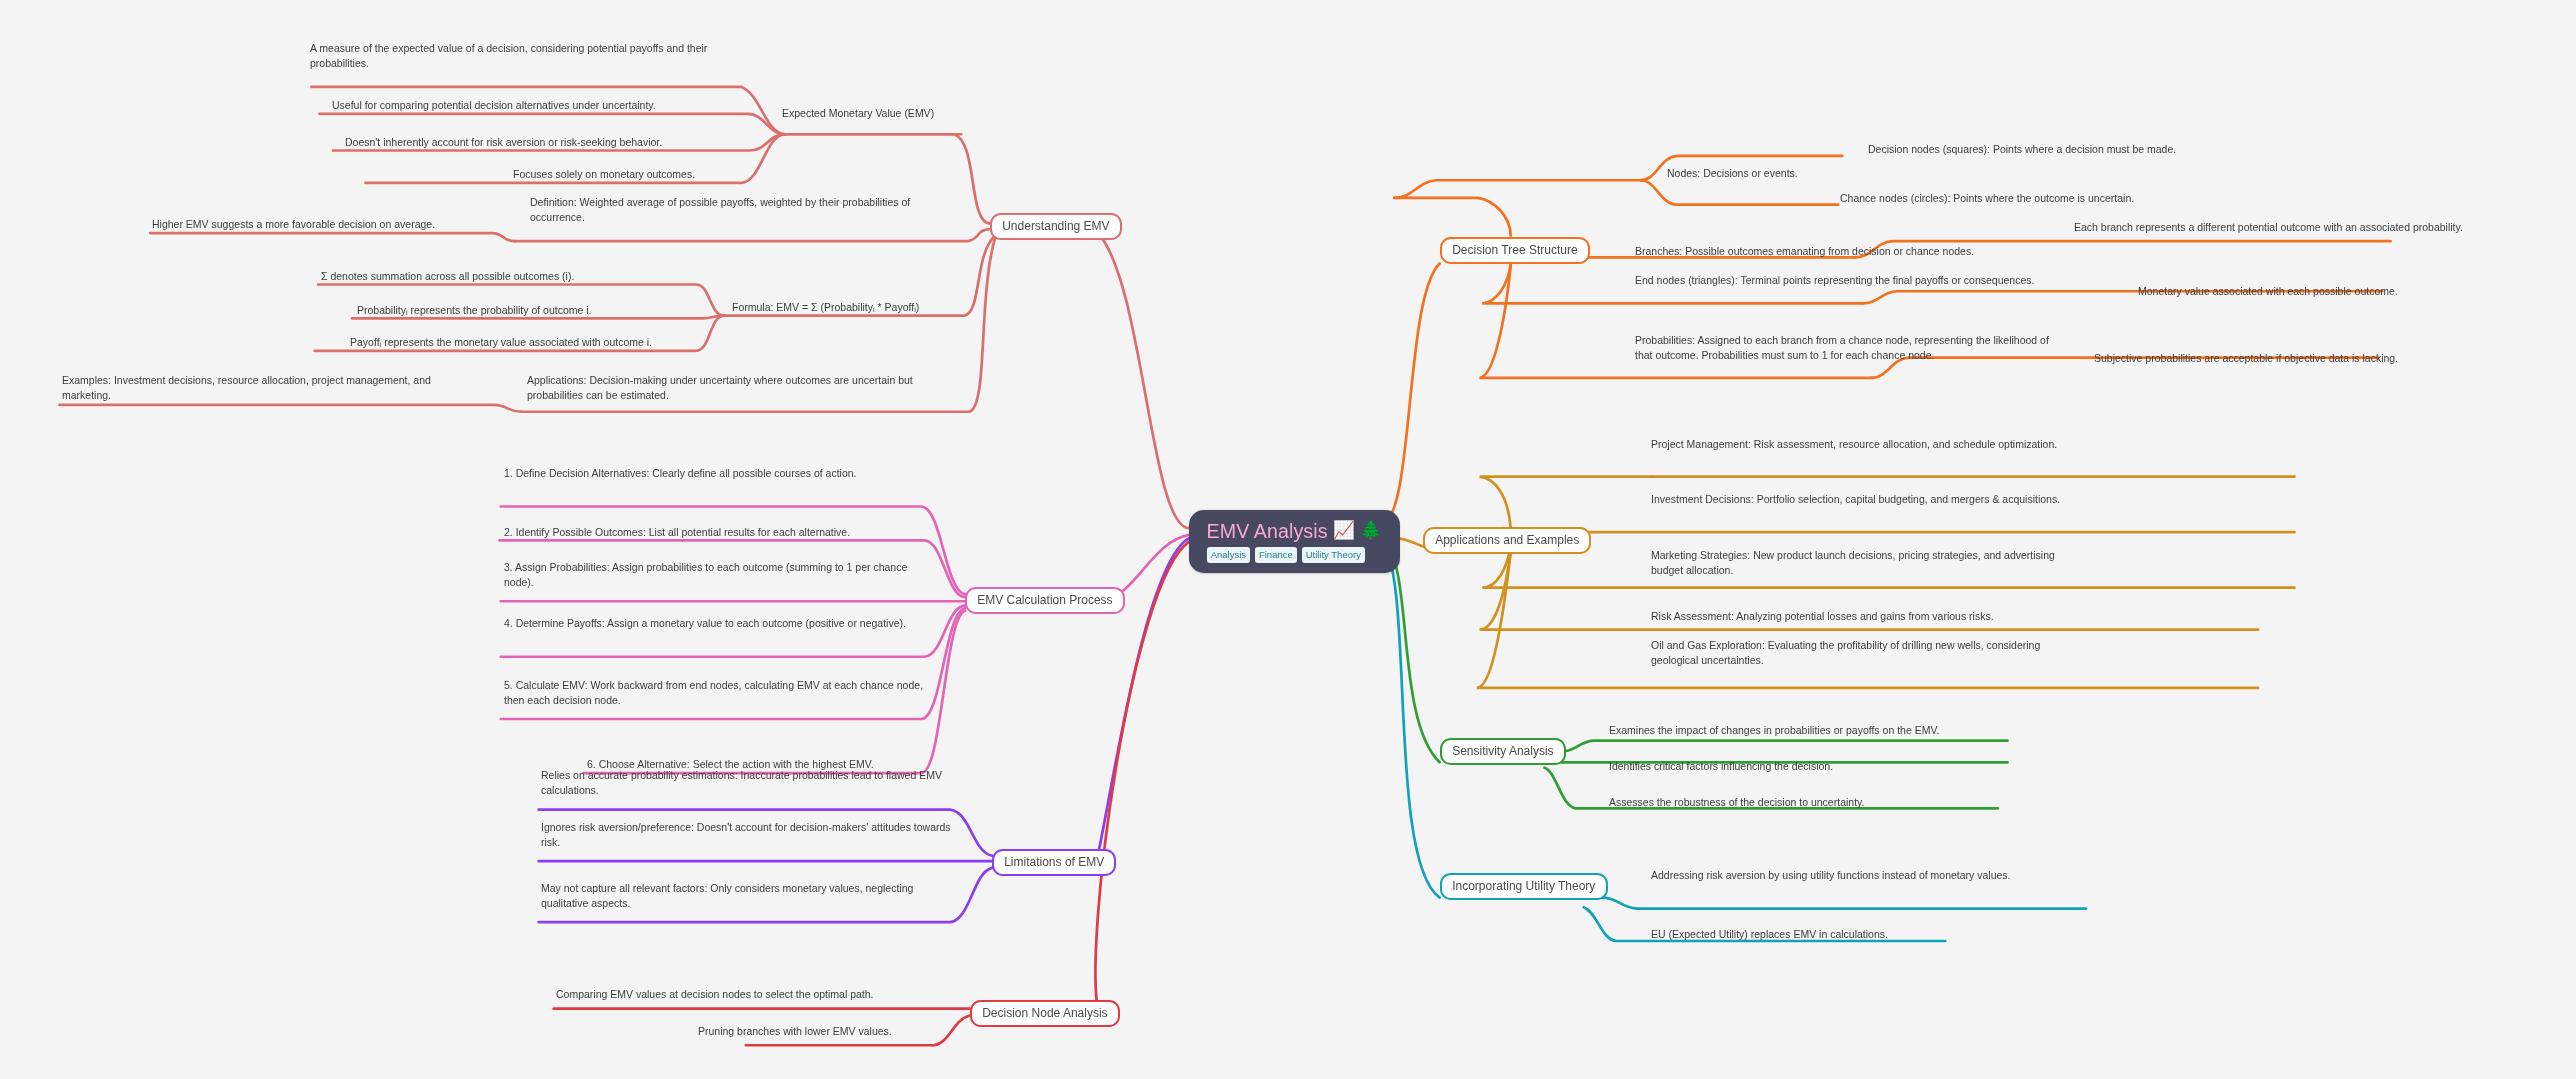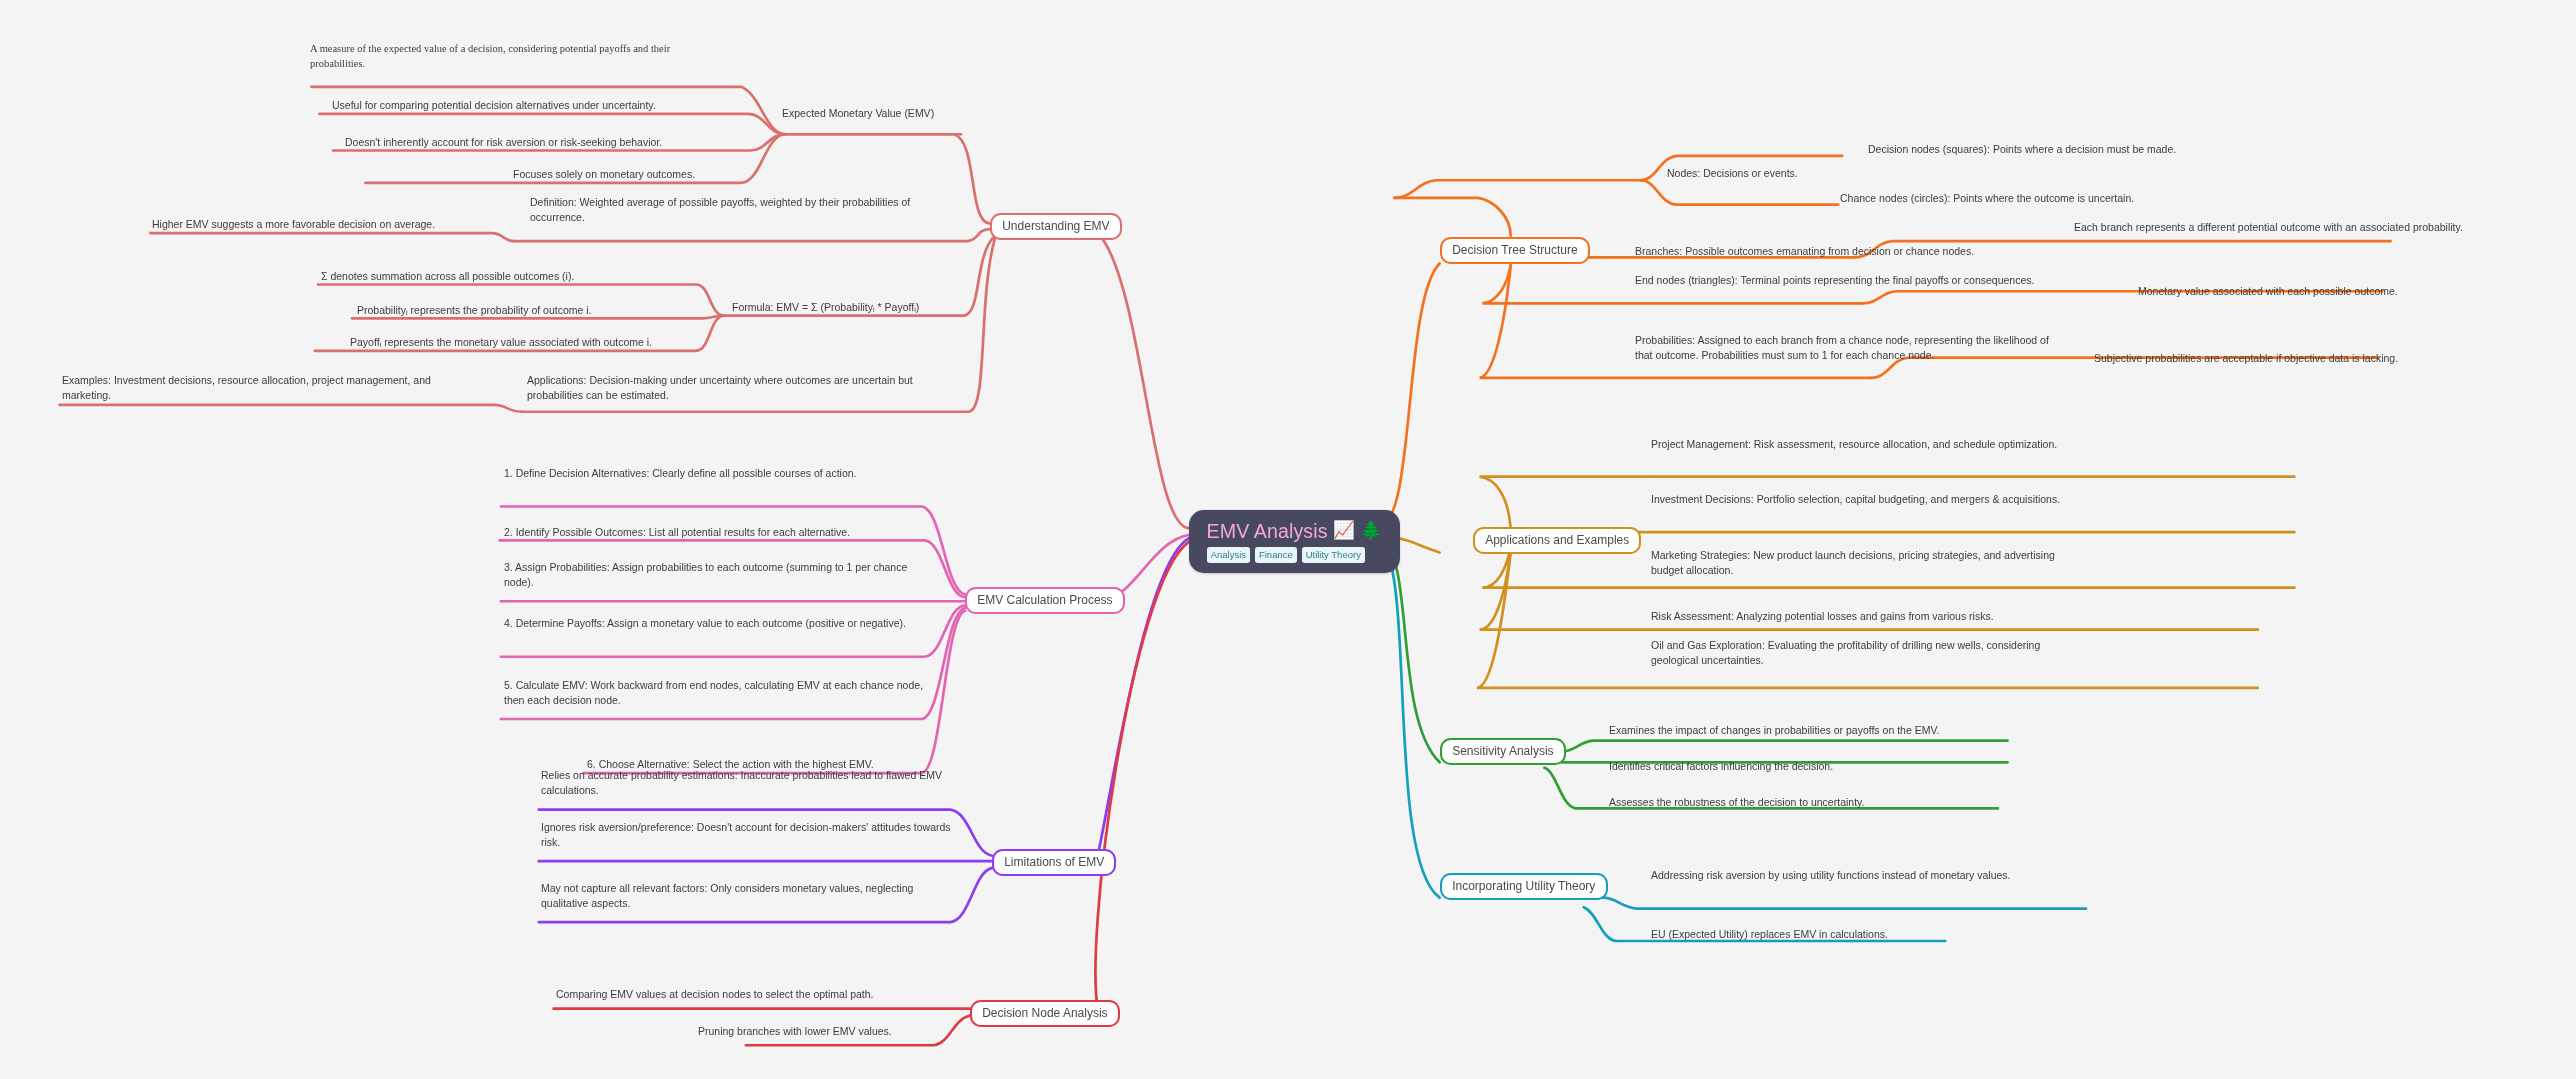--- a/index.html
+++ b/index.html
@@ -169,35 +169,35 @@
   <div class="pill" style="left:992px; top:849px; border-color:#8b3df0;">
     <span>Limitations of EMV</span>
   </div>
   <div class="pill" style="left:970px; top:1000px; border-color:#e03b45;">
     <span>Decision Node Analysis</span>
   </div>
 
   <div class="pill" style="left:1440px; top:237px; border-color:#f4711f;">
     <span>Decision Tree Structure</span>
   </div>
-  <div class="pill" style="left:1473px; top:527px; border-color:#d2901e;">
+  <div class="pill" style="left:1423px; top:527px; border-color:#d2901e;">
     <span>Applications and Examples</span>
   </div>
   <div class="pill" style="left:1440px; top:738px; border-color:#2f9e34;">
     <span>Sensitivity Analysis</span>
   </div>
   <div class="pill" style="left:1440px; top:873px; border-color:#12a0bd;">
     <span>Incorporating Utility Theory</span>
   </div>
 
   <div class="leaf" style="left:782px; top:106px; width:203px;">
     <span>Expected Monetary Value (EMV)</span>
   </div>
 
-  <div class="leaf" style="left:310px; top:41px; width:406px;font-family:Liberation Serif, serif;">
+  <div class="leaf" style="left:310px; top:41px; width:406px;">
     <span>A measure of the expected value of a decision, considering potential payoffs and their probabilities.</span>
   </div>
 
   <div class="leaf" style="left:332px; top:98px; width:420px;">
     <span>Useful for comparing potential decision alternatives under uncertainty.</span>
   </div>
 
   <div class="leaf" style="left:345px; top:135px; width:406px;">
     <span>Doesn't inherently account for risk aversion or risk-seeking behavior.</span>
   </div>

